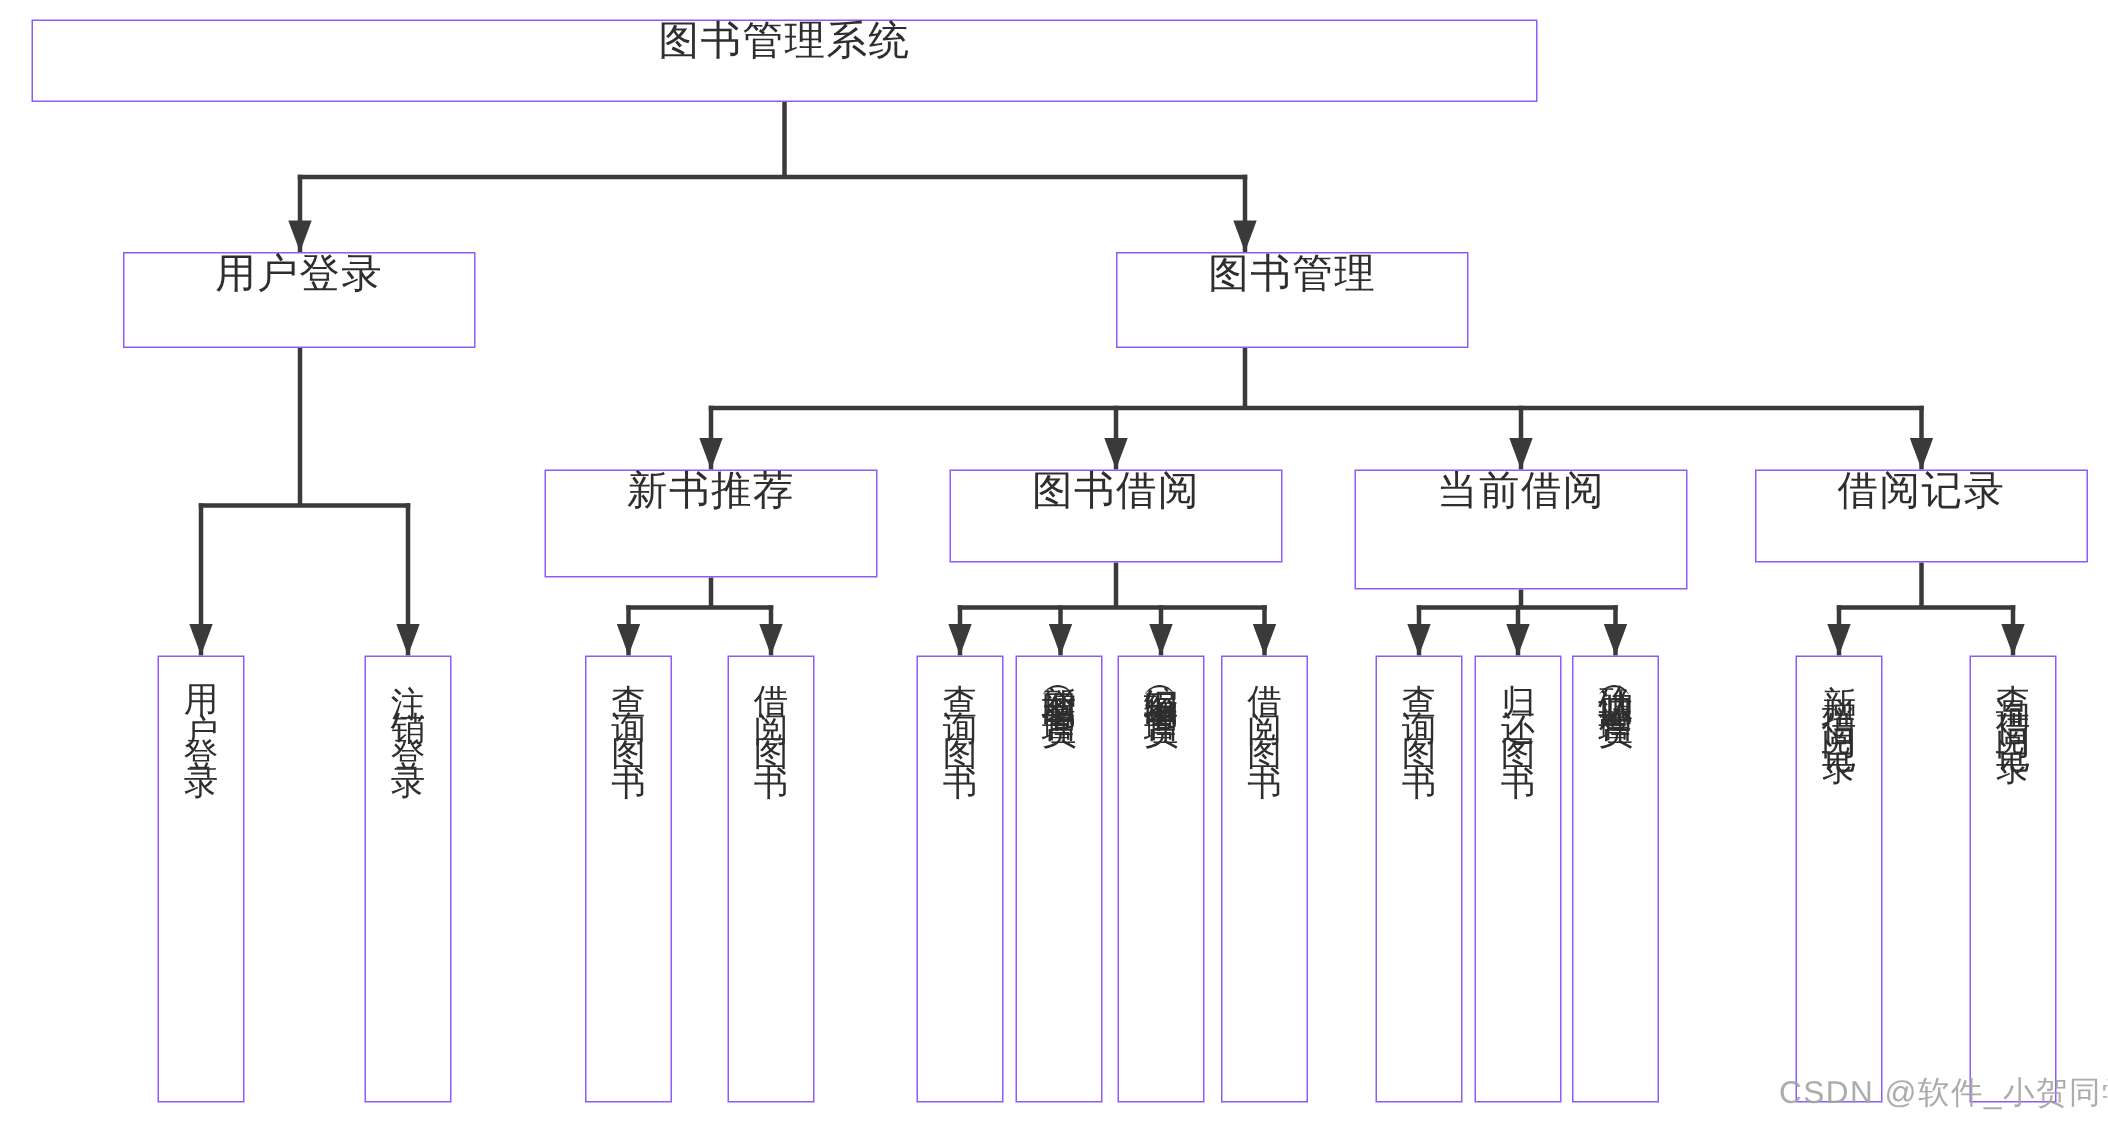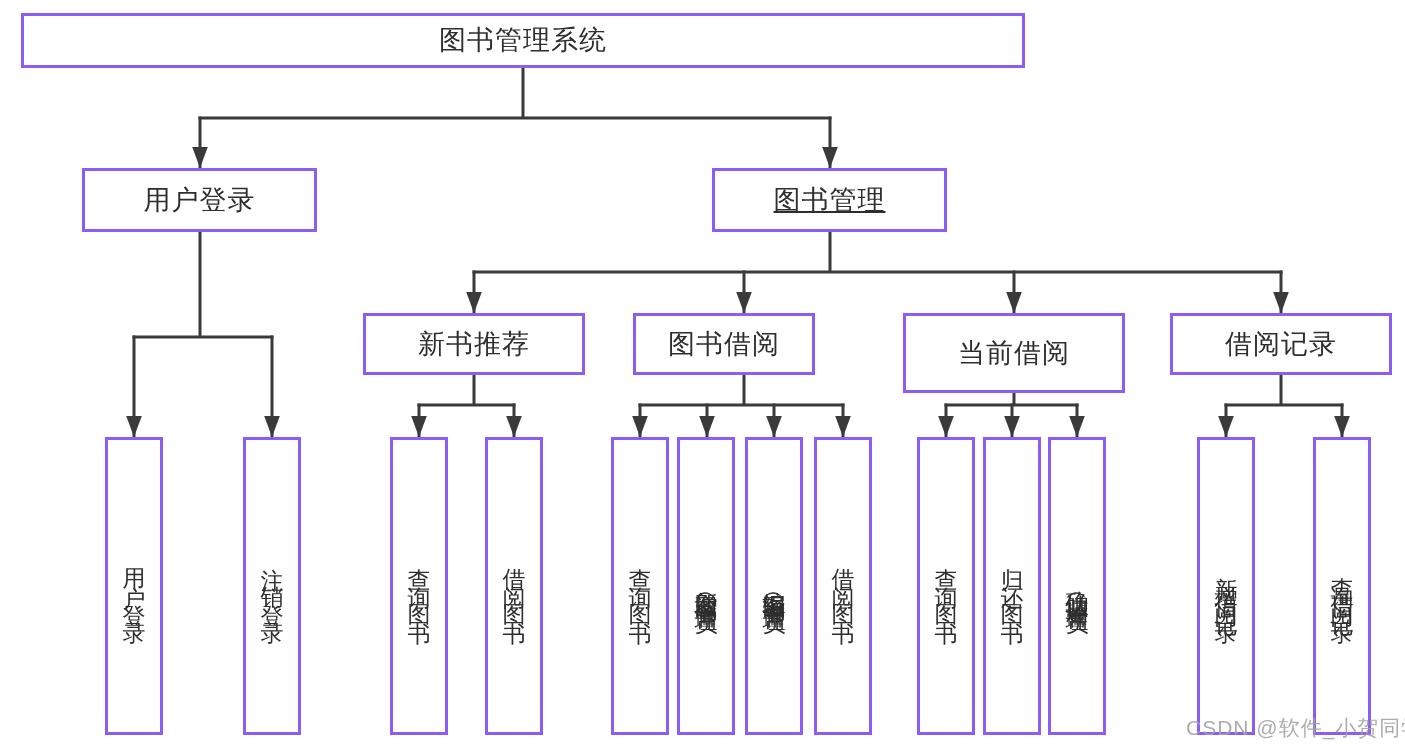--- a/index.html
+++ b/index.html
@@ -8,23 +8,23 @@
     width:1405px;height:747px;
     background:#ffffff;
     font-family:"Liberation Sans","DejaVu Sans",sans-serif;
     overflow:hidden;
   }
   #connectors{position:absolute;left:0;top:0;z-index:1;}
   .box{
     position:absolute;
     box-sizing:border-box;
     background:#ffffff;
-    border:3px solid #8b5cf6;
+    border:1px solid #8b5cf6;
     display:flex;
-    align-items:center;
+    align-items:flex-start;
     justify-content:center;
     z-index:2;
     color:#2e2e2e;
   }
   .hlabel{
     font-size:27px;
     line-height:1;
     letter-spacing:1px;
     white-space:nowrap;
   }
@@ -97,28 +97,28 @@
     </g>
   </svg>
 
   <div class="box" style="left:21px;top:13px;width:1004px;height:55px;">
     <span class="hlabel">图书管理系统</span>
   </div>
 
   <div class="box" style="left:82px;top:168px;width:235px;height:64px;">
     <span class="hlabel">用户登录</span>
   </div>
-  <div class="box" style="left:712px;top:168px;width:235px;height:64px;text-decoration:underline;">
+  <div class="box" style="left:744px;top:168px;width:235px;height:64px;">
     <span class="hlabel">图书管理</span>
   </div>
 
-  <div class="box" style="left:363px;top:313px;width:222px;height:62px;">
+  <div class="box" style="left:363px;top:313px;width:222px;height:72px;">
     <span class="hlabel">新书推荐</span>
   </div>
-  <div class="box" style="left:633px;top:313px;width:182px;height:62px;">
+  <div class="box" style="left:633px;top:313px;width:222px;height:62px;">
     <span class="hlabel">图书借阅</span>
   </div>
   <div class="box" style="left:903px;top:313px;width:222px;height:80px;">
     <span class="hlabel">当前借阅</span>
   </div>
   <div class="box" style="left:1170px;top:313px;width:222px;height:62px;">
     <span class="hlabel">借阅记录</span>
   </div>
 
   <div class="box leaf" style="left:105px;top:437px;width:58px;height:298px;">

